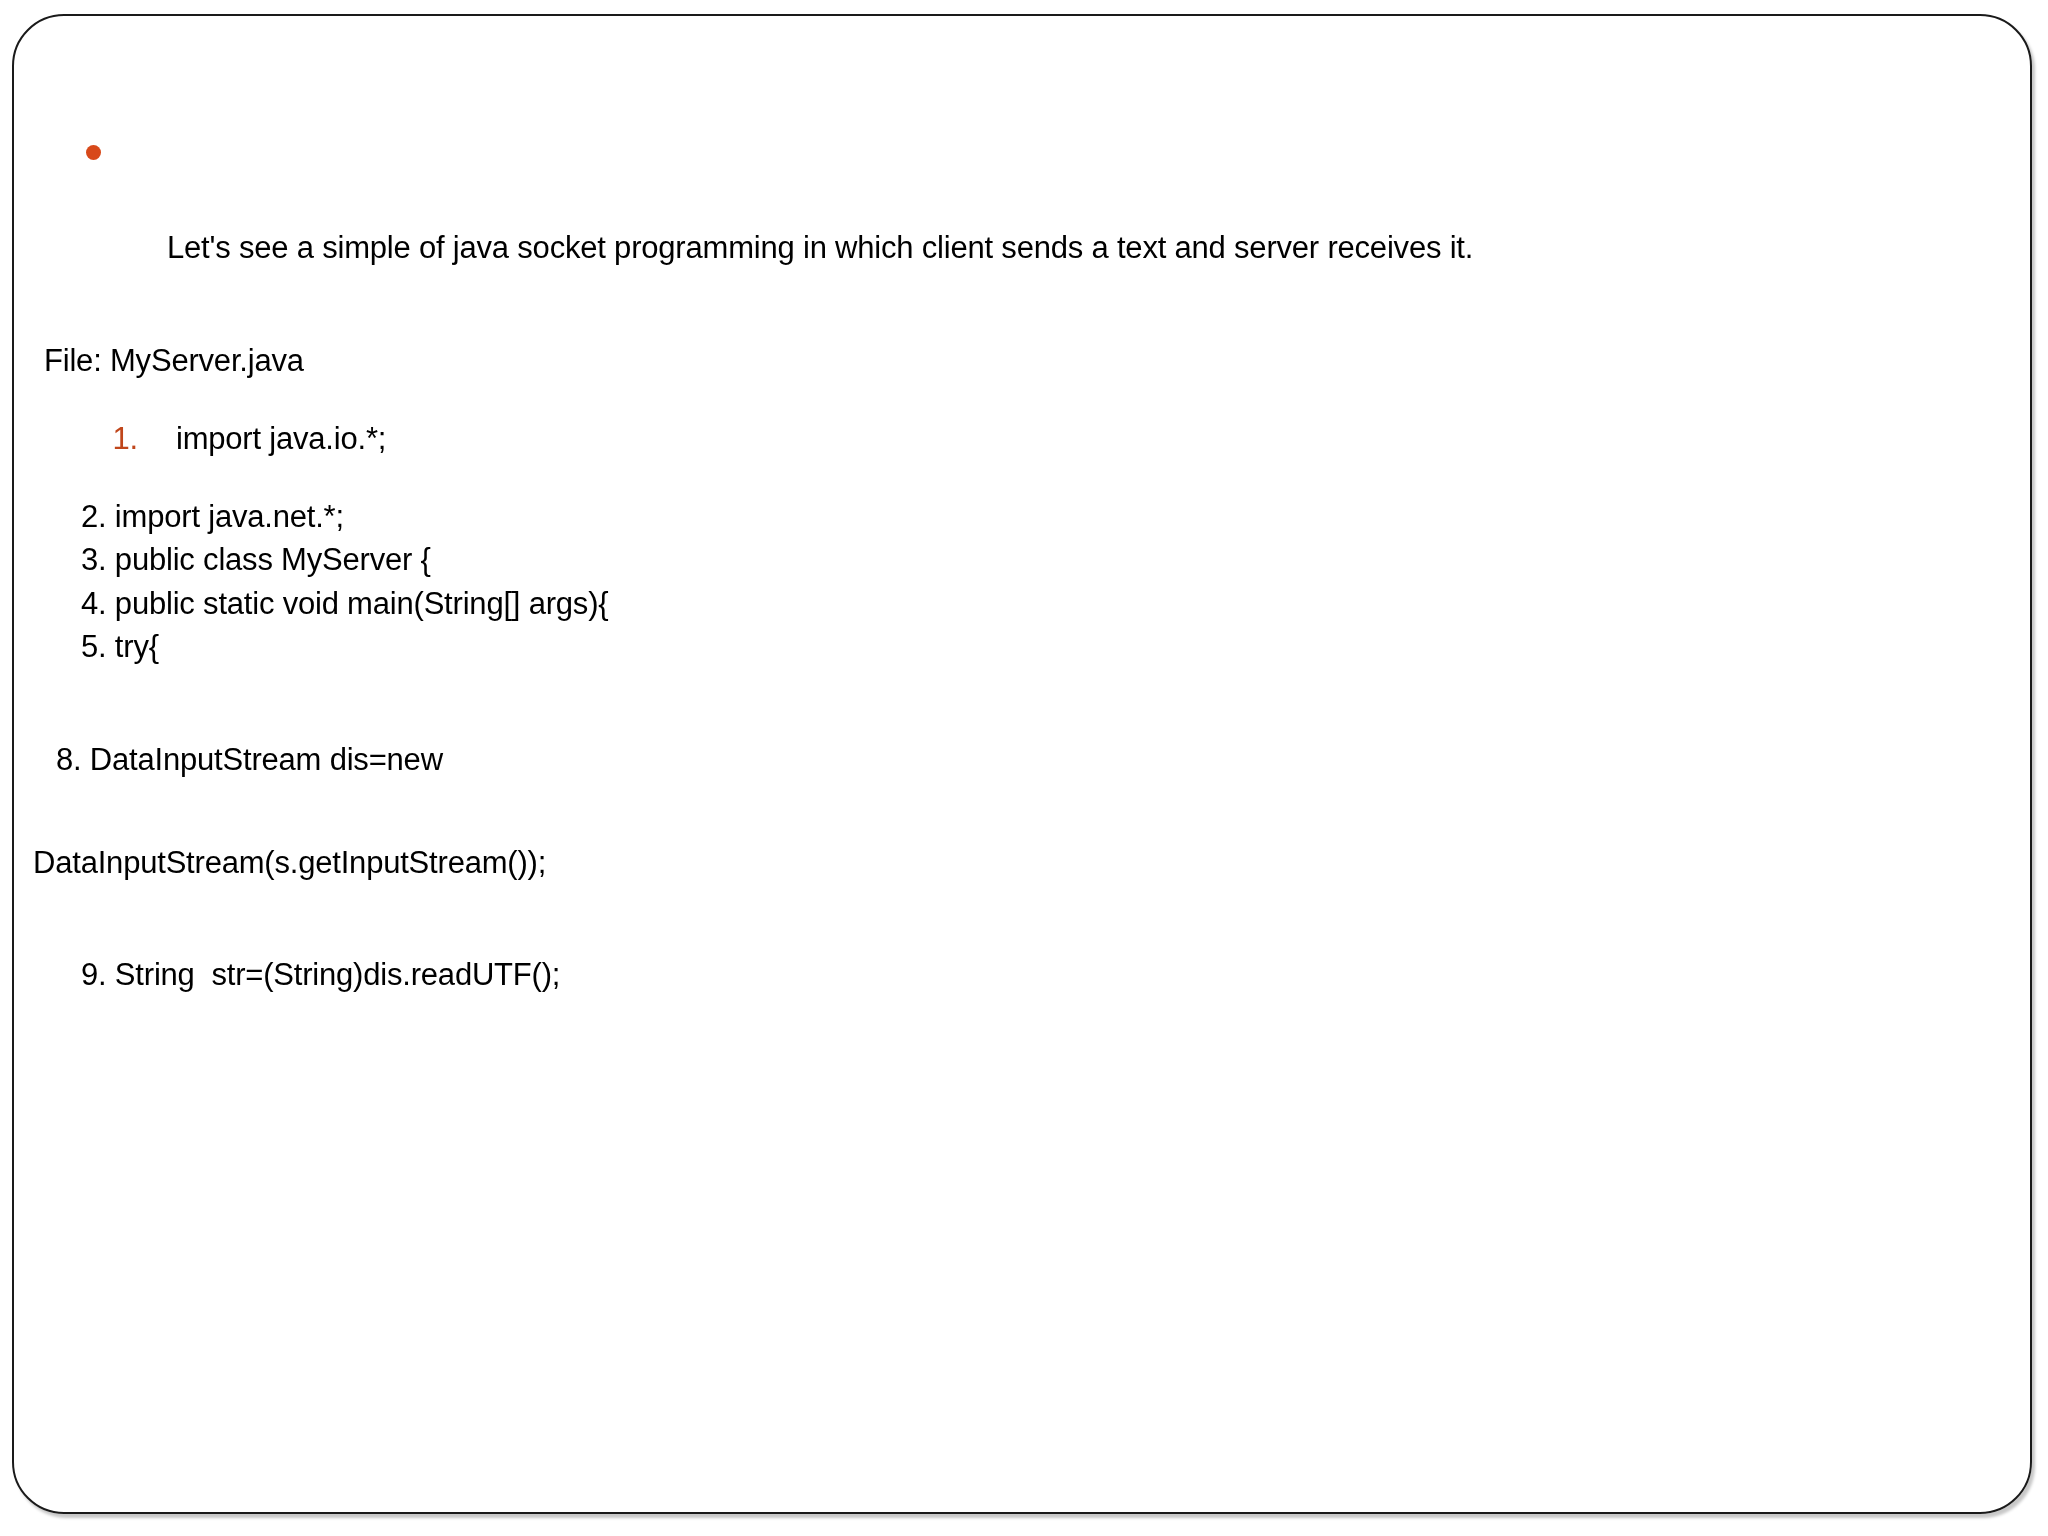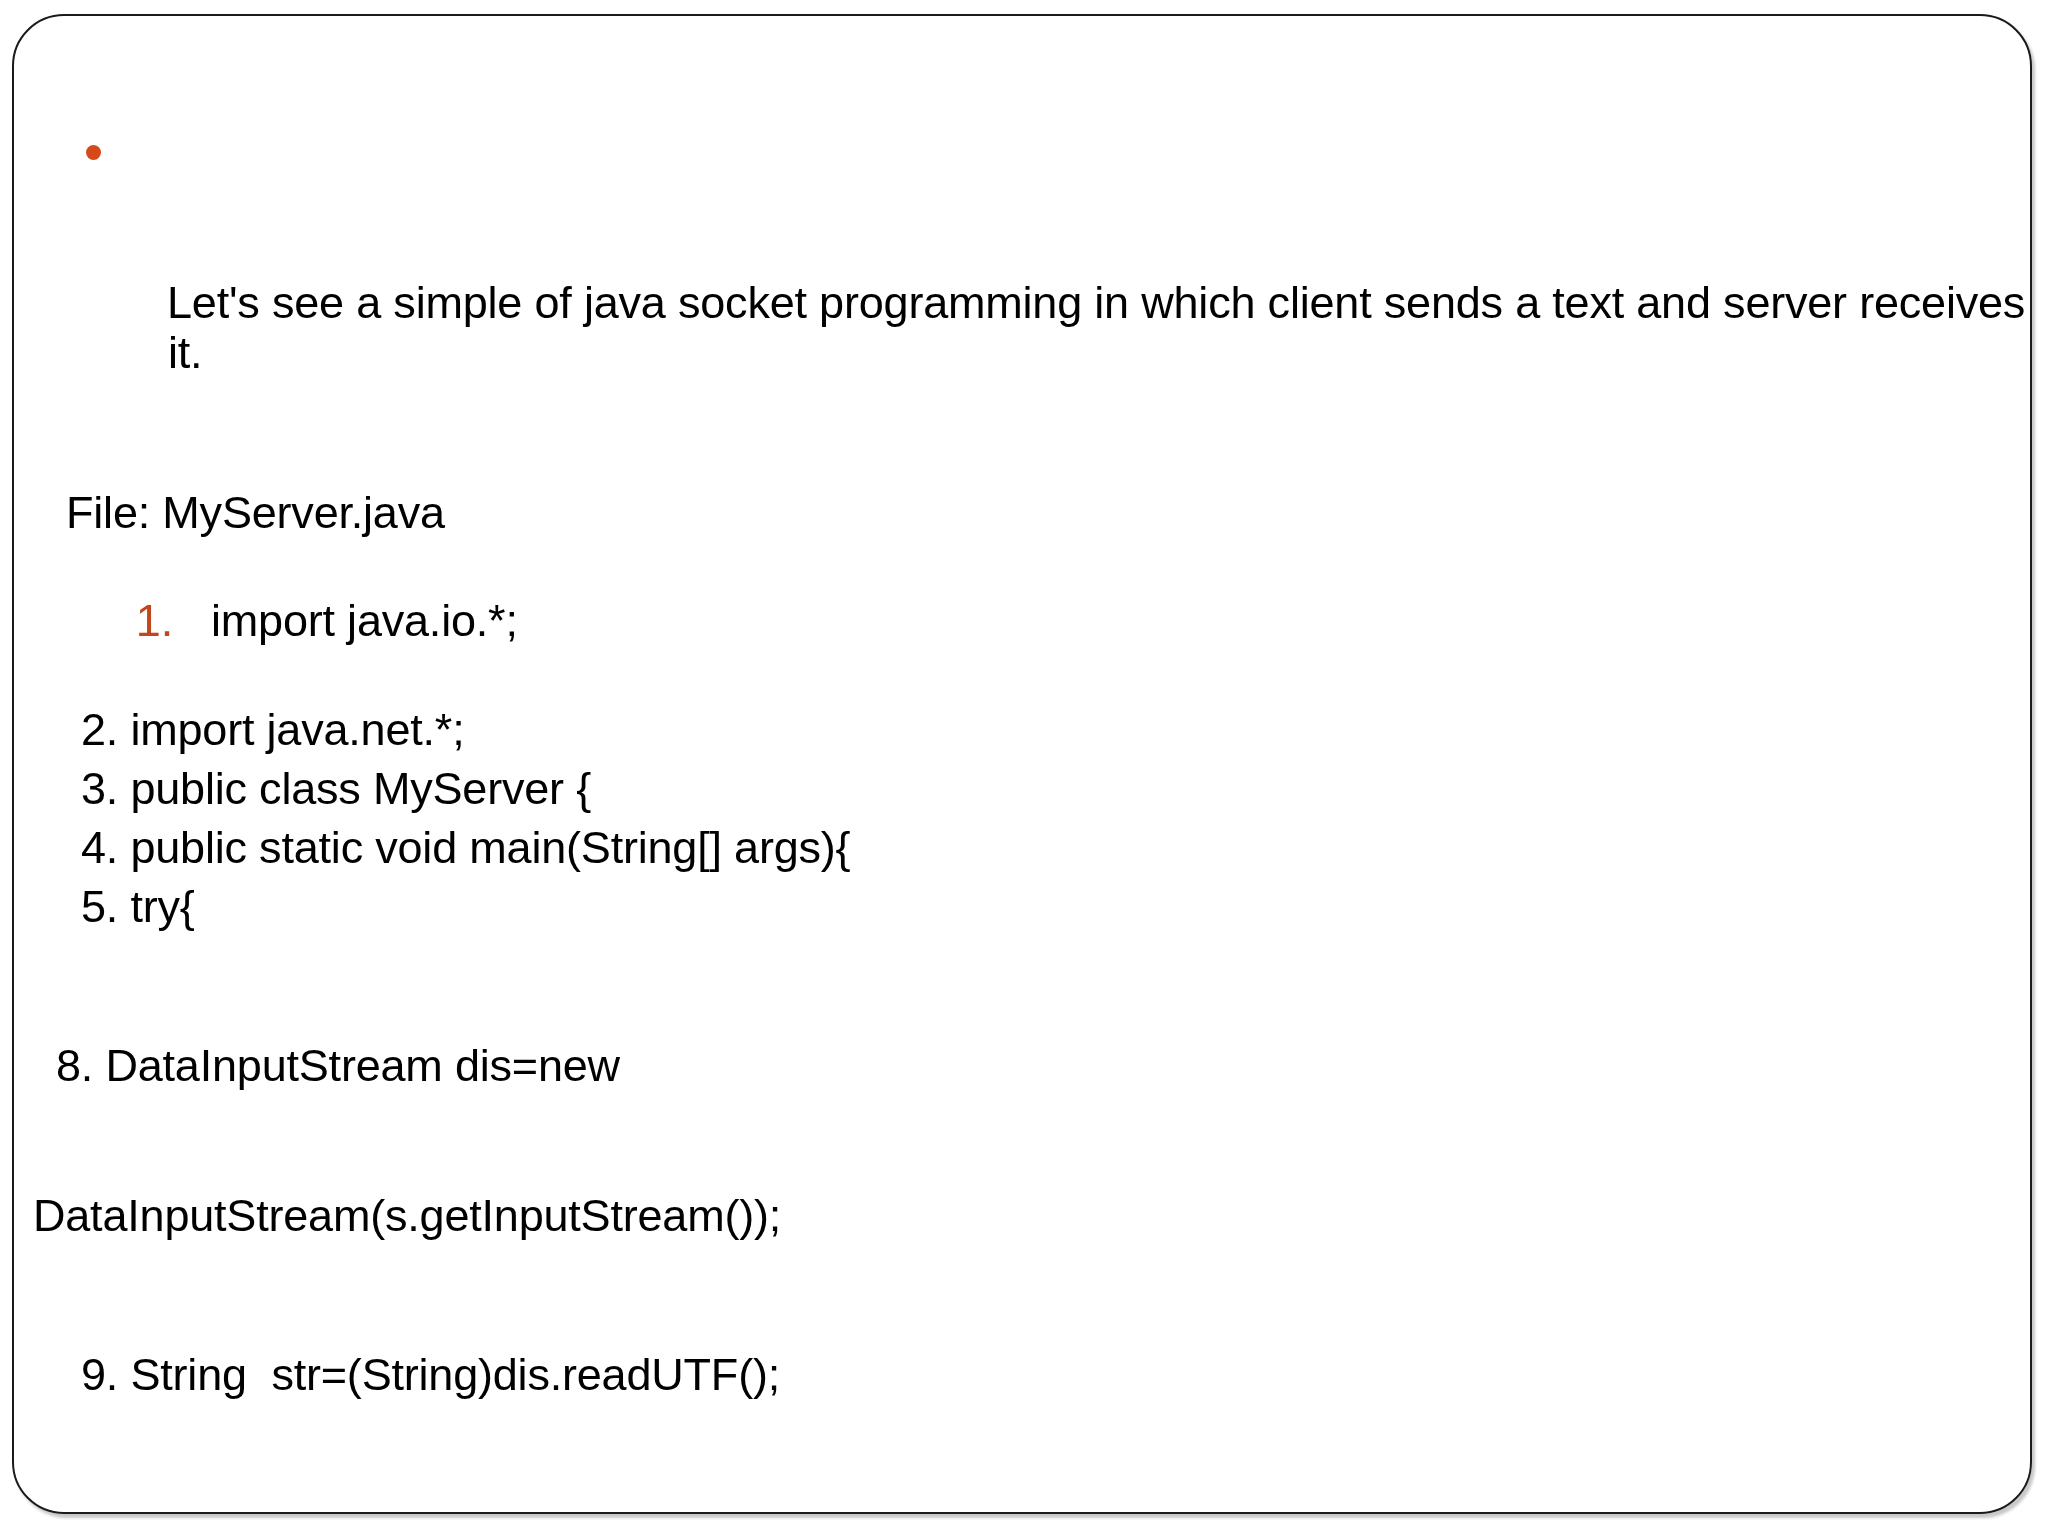--- a/index.html
+++ b/index.html
@@ -41,21 +41,21 @@
   #body-block {
     position: absolute;
     left: 0;
     top: 128px;
     width: 2048px;
     color: #000000;
   }
 
   .line {
     position: relative;
-    font-size: 45px;
+    font-size: 31px;
     line-height: 1.11;
     color: #000000;
     letter-spacing: -0.2px;
     white-space: pre-wrap;
     font-stretch: condensed;
   }
 
   
   .bullet-para {
     position: relative;
@@ -71,21 +71,21 @@
     border-radius: 50%;
     background: #D8491A;
   }
   .bullet-para .bullet-text {
     display: block;
     text-indent: -1px;
   }
 
   
   .plain-line {
-    padding-left: 66px;
+    padding-left: 44px;
     margin-bottom: 9px;
   }
 
   
   .numbered-line {
     padding-left: 62px;
     margin-bottom: 9px;
   }
   .numbered-line .num-marker {
     color: #C0461B;

